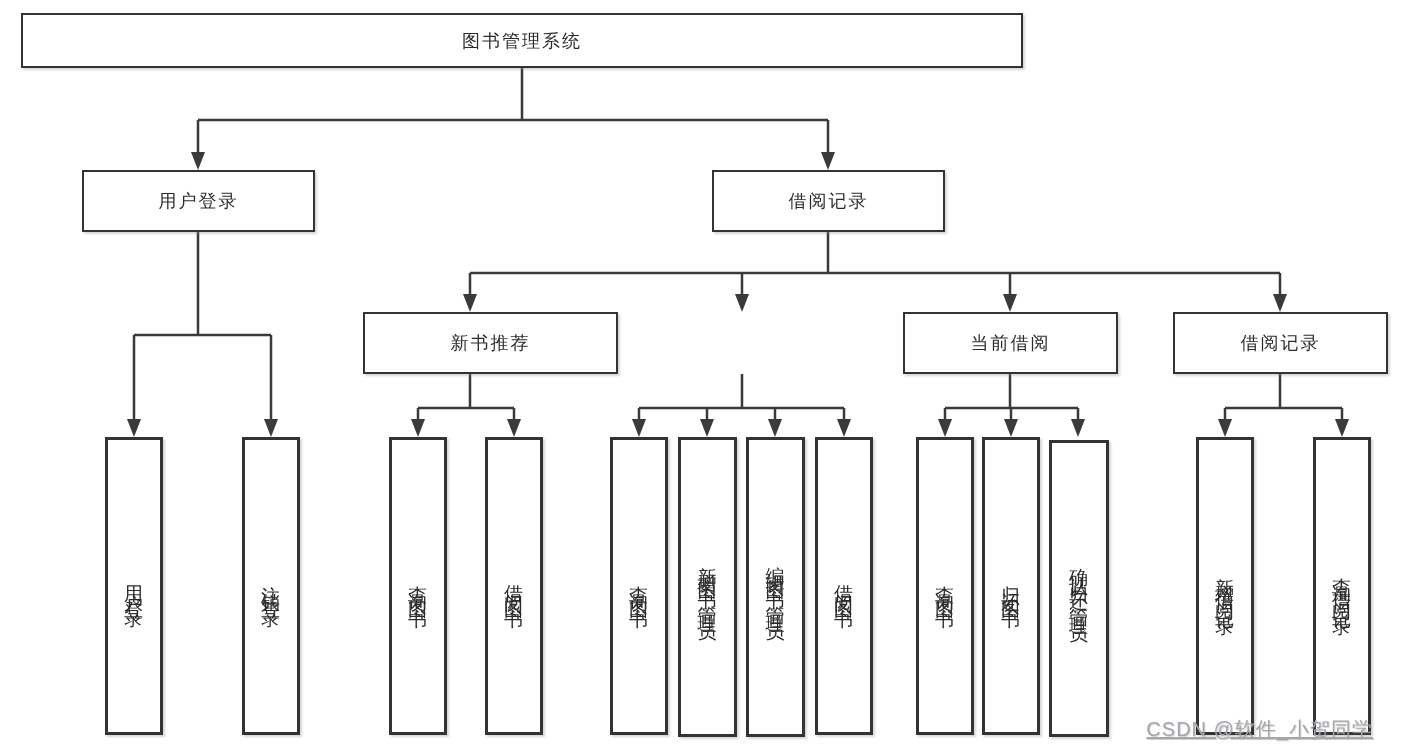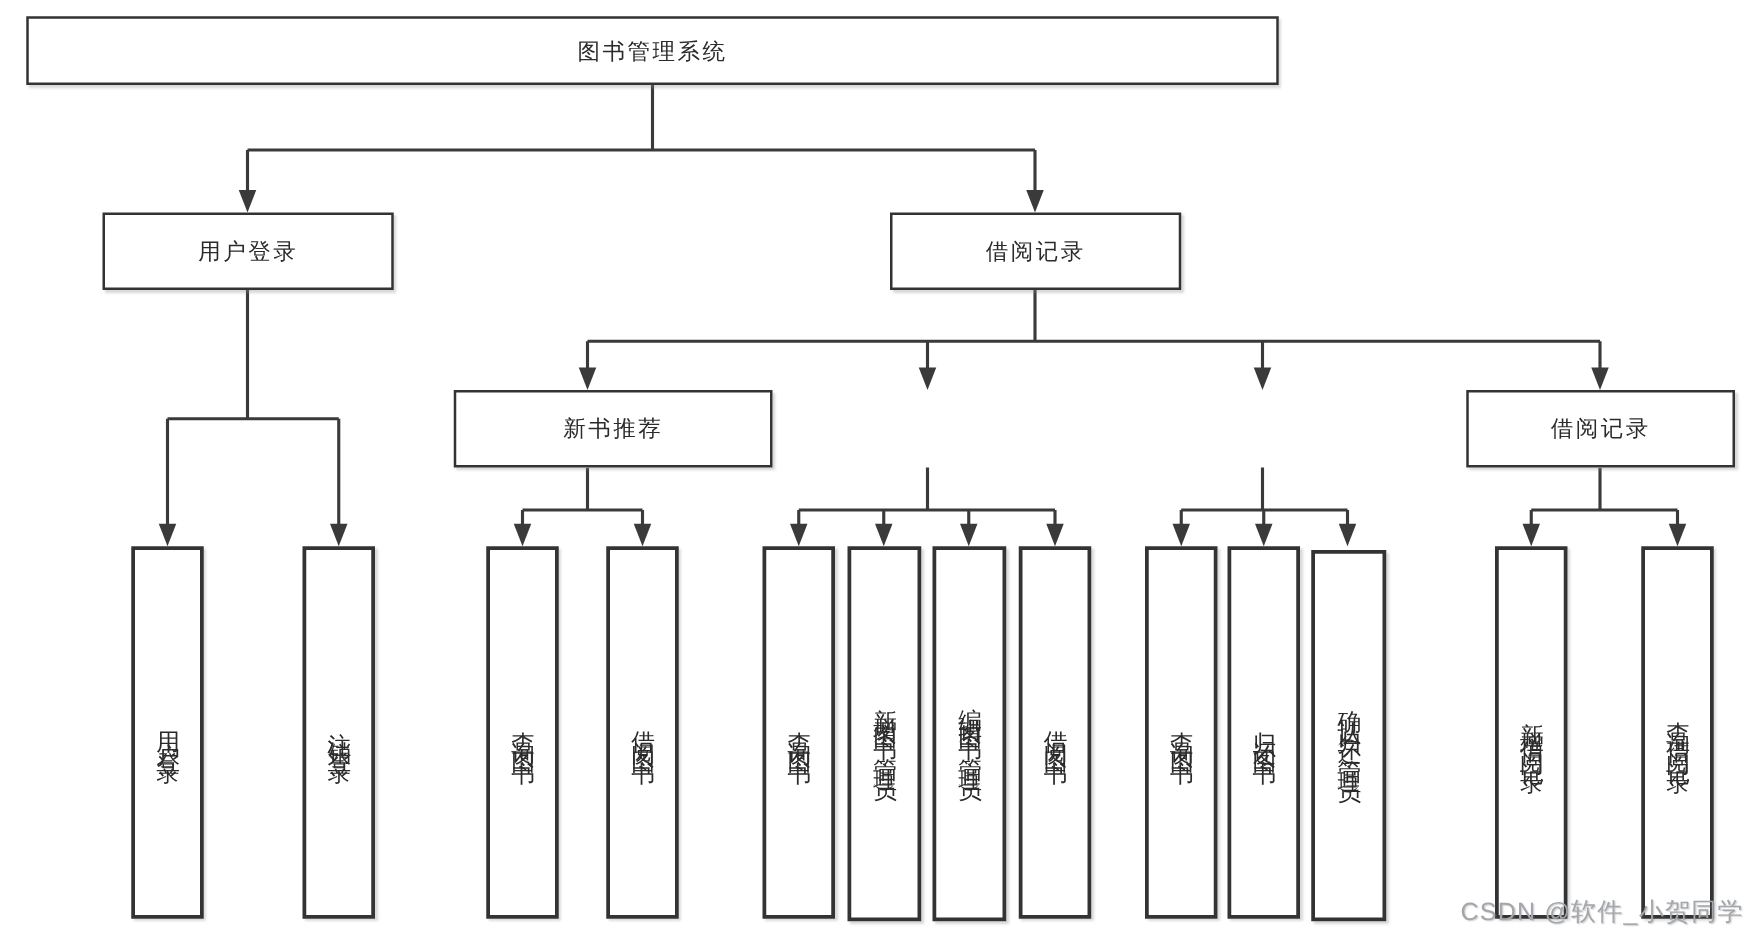--- a/index.html
+++ b/index.html
@@ -25,24 +25,25 @@
     box-shadow:2px 2px 2px rgba(140,140,140,.35);
     box-sizing:border-box;
   }
   .leaf{
     writing-mode:vertical-rl;text-orientation:mixed;
     font-size:19px;letter-spacing:8px;border-width:3px;
     line-height:1;
   }
   .leaf span{display:block;}
   .watermark{
-    position:absolute;right:10px;bottom:4px;
+    position:absolute;right:32px;bottom:4px;
     color:var(--watermark);font-size:20px;letter-spacing:1px;
     text-shadow:1px 1px 1px rgba(120,120,120,.35);
     white-space:nowrap;
+    text-decoration:underline;
   }
 </style>
 </head>
 <body>
 
 <div class="canvas">
 
   <svg class="connectors" viewBox="0 0 1405 747" xmlns="http://www.w3.org/2000/svg">
     <g class="cg">
       <path d="M522 68 V120 M198 120 H828 M198 120 V155 M828 120 V155"></path>
@@ -93,20 +94,23 @@
   <div class="box" style="left:82px;top:170px;width:233px;height:62px">
     <span>用户登录</span>
   </div>
   <div class="box" style="left:712px;top:170px;width:233px;height:62px">
     <span>借阅记录</span>
   </div>
 
   <div class="box" style="left:363px;top:312px;width:255px;height:62px">
     <span>新书推荐</span>
   </div>
+  <div class="box" style="left:903px;top:312px;width:215px;height:62px">
+    <span>当前借阅</span>
+  </div>
   <div class="box" style="left:1173px;top:312px;width:215px;height:62px">
     <span>借阅记录</span>
   </div>
 
   <div class="box leaf" style="left:105px;top:437px;width:58px;height:298px">
     <span>用户登录</span>
   </div>
   <div class="box leaf" style="left:242px;top:437px;width:58px;height:298px">
     <span>注销登录</span>
   </div>

